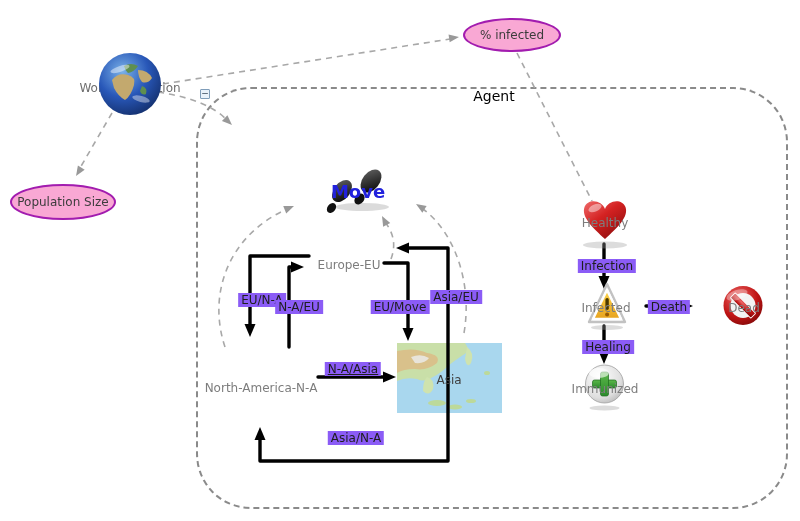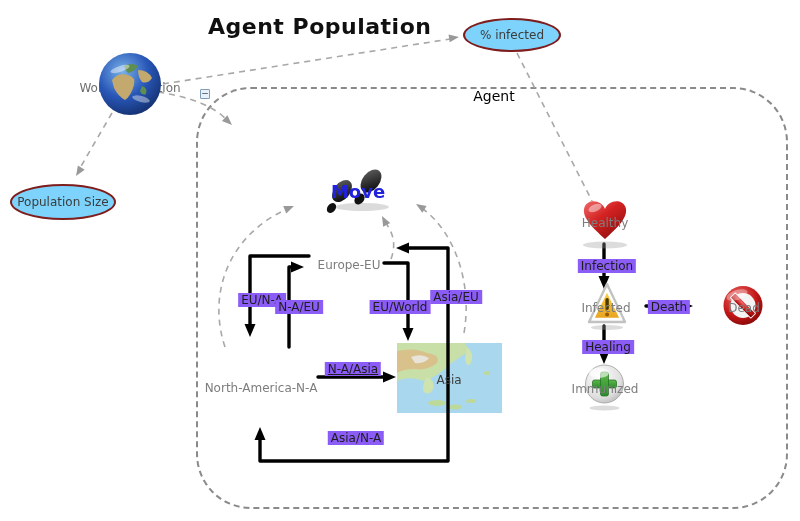--- a/index.html
+++ b/index.html
@@ -6,41 +6,40 @@
   body{font-family:"DejaVu Sans",sans-serif;}
   .stage{position:relative;width:800px;height:521px;background:#fff;overflow:hidden;}
   .abs{position:absolute;}
   .ctr{transform:translateX(-50%);white-space:nowrap;}
   .lbl{font-size:12px;line-height:14px;}
   .state-lbl{color:#7d7d7d;}
   .trans-lbl{color:#1e1e1e;background:#8b5cf6;padding:0 3px;}
   .title{font-size:22px;font-weight:600;color:#101010;letter-spacing:.5px;}
   .oval{border-radius:50%;display:flex;align-items:center;justify-content:center;
         font-size:12px;color:#3c3c3c;text-align:center;box-sizing:border-box;}
-  .oval-peach{background:#7dd3fc;border:2px solid #7f1d1d;}
+  .oval-peach{background:#f9a8d4;border:2px solid #a21caf;}
   .oval-plain{background:#fff;border:2px solid #8b8b8b;color:#4f4f4f;}
   .frame{border:2px dashed #8a8a8a;border-radius:55px;box-sizing:border-box;}
   .frame-lbl{font-size:14px;color:#000000;}
   .collapse{width:10px;height:10px;background:#e8f1fa;border:1px solid #7f9db9;
             box-sizing:border-box;font-size:9px;line-height:7px;text-align:center;
             color:#345;border-radius:1px;cursor:pointer;}
   .move-lbl{font-size:18px;font-weight:bold;color:#2222dd;}
   svg{display:block;}
   .overlay{pointer-events:none;}
 </style>
 </head>
 <body>
 
 <div class="stage">
 
   <div class="abs frame" style="left:196px;top:87px;width:592px;height:422px;"></div>
   <div class="abs frame-lbl ctr" style="left:494px;top:88px;">Agent</div>
   <div class="abs collapse" style="left:200px;top:89px;">−</div>
 
-  <div class="abs title" style="left:208px;top:14px;">Agent Population</div>
 
   <svg class="abs" style="left:397px;top:343px;" width="105" height="70" viewBox="0 0 105 70">
     <rect x="0" y="0" width="105" height="70" fill="#a9d7ee"></rect>
     <path d="M0 0 L68 0 Q74 8 66 12 Q60 16 52 22 Q44 30 36 34 Q28 40 20 36 Q8 34 0 38 Z" fill="#c9dfa8"></path>
     <path d="M0 8 Q18 4 30 10 Q44 12 40 20 Q30 28 18 26 Q6 26 0 30 Z" fill="#d9c18b"></path>
     <path d="M14 14 Q24 10 32 15 Q28 21 18 20 Z" fill="#e8e4da"></path>
     <path d="M30 34 Q38 36 36 46 Q32 54 26 48 Q26 38 30 34 Z" fill="#cfe3ae"></path>
     <path d="M70 4 Q78 10 74 20 Q70 26 68 16 Z" fill="#cfe3ae"></path>
     <ellipse cx="40" cy="60" rx="9" ry="3" fill="#bcd99a"></ellipse>
     <ellipse cx="58" cy="64" rx="7" ry="2.5" fill="#bcd99a"></ellipse>
@@ -133,21 +132,21 @@
     <ellipse cx="9.5" cy="46" rx="4" ry="5.5" fill="#111" transform="rotate(38 9.5 46)"></ellipse>
   </svg>
   <div class="abs move-lbl ctr" style="left:358px;top:181px;">Move</div>
 
   <div class="abs lbl state-lbl ctr" style="left:349px;top:258px;">Europe-EU</div>
   <div class="abs lbl state-lbl ctr" style="left:261px;top:381px;">North-America-N-A</div>
   <div class="abs lbl ctr" style="left:449px;top:373px;color:#3f3f3f;text-align:right;">Asia</div>
 
   <div class="abs lbl trans-lbl ctr" style="left:262px;top:293px;">EU/N-A</div>
   <div class="abs lbl trans-lbl ctr" style="left:299px;top:300px;text-align:right;">N-A/EU</div>
-  <div class="abs lbl trans-lbl ctr" style="left:400px;top:300px;">EU/World</div>
+  <div class="abs lbl trans-lbl ctr" style="left:400px;top:300px;">EU/Move</div>
   <div class="abs lbl trans-lbl ctr" style="left:456px;top:290px;">Asia/EU</div>
   <div class="abs lbl trans-lbl ctr" style="left:353px;top:362px;text-decoration:underline;">N-A/Asia</div>
   <div class="abs lbl trans-lbl ctr" style="left:356px;top:431px;">Asia/N-A</div>
 
   <svg class="abs" style="left:580px;top:194px;" width="52" height="56" viewBox="0 0 52 56">
     <defs>
       <linearGradient id="heartg" x1="0" y1="0" x2="0.8" y2="1">
         <stop offset="0%" stop-color="#ef6a6a"></stop>
           <stop offset="45%" stop-color="#d42222"></stop>
           <stop offset="100%" stop-color="#8d0d0d"></stop>

